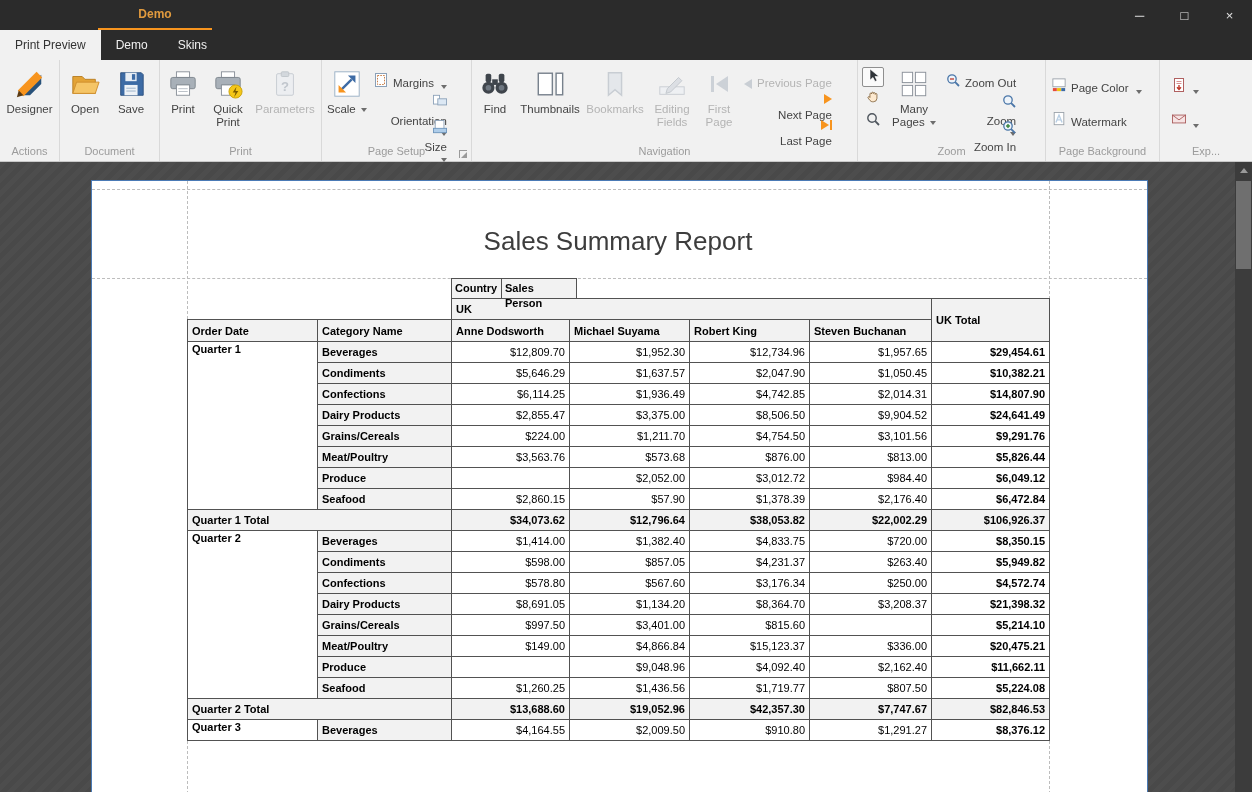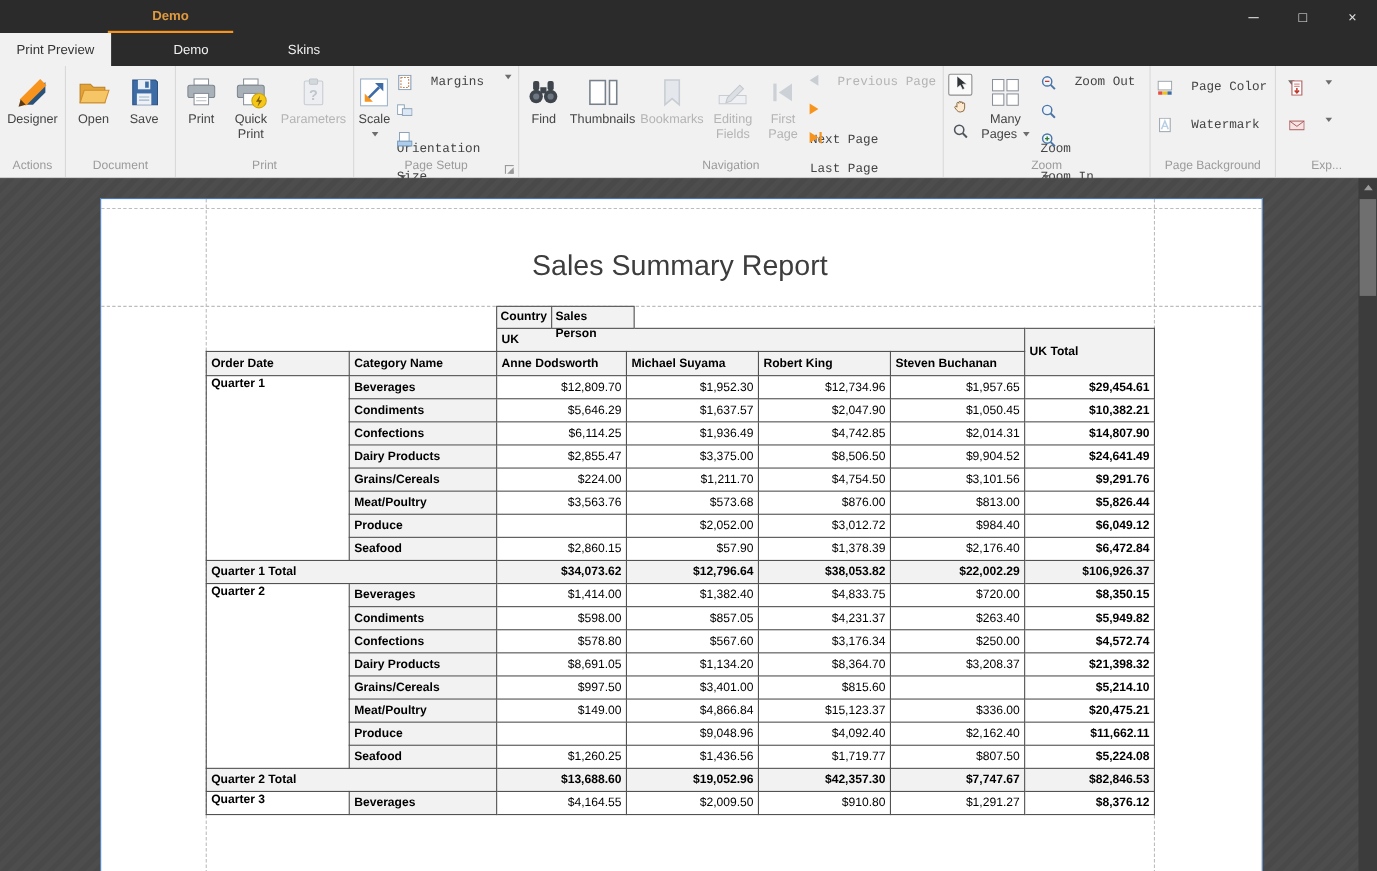--- a/index.html
+++ b/index.html
@@ -8,39 +8,39 @@
 
   
   .titlebar { height:30px; background:#2b2b2b; position:relative; display:flex; align-items:center; }
   .app-tab { position:absolute; left:98px; top:0; width:114px; height:30px; display:flex; align-items:center; justify-content:center;
              color:#e09a3e; font-size:12px; font-weight:bold; border-bottom:2px solid #f7941e; cursor:default; }
   .win-title { position:absolute; left:0; right:0; text-align:center; color:#ffffff; font-size:12px; font-weight:bold; pointer-events:none; }
   .winbtns { margin-left:auto; display:flex; height:30px; }
   .winbtn { width:45px; height:30px; display:flex; align-items:center; justify-content:center; color:#e0e0e0; font-size:13px; }
 
   
-  .tabrow { height:30px; background:#2b2b2b; display:flex;gap:42px; }
+  .tabrow { height:30px; background:#2b2b2b; display:flex; }
   .tab { height:30px; padding:0 15px; display:flex; align-items:center; color:#f0f0f0; font-size:12px; }
   .tab.active { background:#f1f1f1; color:#333; }
 
   
   .ribbon { height:102px; background:#f1f1f1; display:flex; border-bottom:1px solid #c9c9c9; }
   .rgroup { height:100%; border-right:1px solid #d9d9d9; display:flex; flex-direction:column; position:relative; }
   .rc { flex:1; display:flex; align-items:flex-start; padding:3px 2px 0 2px; }
   .glabel { height:17px; line-height:15px; text-align:center; font-size:11px; color:#9b9b9b; position:relative; }
   .bigbtn { width:52px; height:79px; display:flex; flex-direction:column; align-items:center; padding-top:5px; gap:3px;
             font-size:11.5px; color:#444; text-align:center; line-height:13px; border-radius:2px; }
   .bigbtn.disabled { color:#b4b4b4; }
   .ic32 { width:32px; height:32px; display:flex; align-items:center; justify-content:center; flex:none; }
   .blabel { display:block; }
   .smallcol { display:flex; flex-direction:column; padding-top:5px; }
   .smallcol.sp5 > * + * { margin-top:5px;flex-direction:column; }
   .smallcol.two { padding-top:10px; }
   .smallcol.two > * + * { margin-top:13px; }
-  .smallbtn { height:21px; display:flex; align-items:flex-start; gap:17px; font-size:11.5px; color:#444; padding:0 4px; white-space:nowrap;font-family:Liberation Mono, monospace; }
+  .smallbtn { height:21px; display:flex; align-items:flex-end; gap:5px; font-size:11.5px; color:#444; padding:0 4px; white-space:nowrap; }
   .smallbtn.disabled { color:#b4b4b4; }
   .dd { display:inline-block; width:0; height:0; border-left:3.5px solid transparent; border-right:3.5px solid transparent;
         border-top:4px solid #6d6d6d; margin-left:2px; vertical-align:middle; }
   .minicol { display:flex; flex-direction:column; padding:4px 2px 0 2px; }
   .minicol > * + * { margin-top:2px; }
   .minibtn { width:22px; height:20px; display:flex; align-items:center; justify-content:center; border:1px solid transparent; border-radius:2px; }
   .minibtn.active { background:#fafafa; border-color:#8f8f8f; }
   .launcher { position:absolute; right:4px; bottom:3px; width:8px; height:8px; border-top:1px solid #9a9a9a; border-left:1px solid #9a9a9a; }
   .launcher::after { content:""; position:absolute; right:0; bottom:0; width:0; height:0;
         border-left:3px solid transparent; border-top:3px solid transparent; border-right:3px solid #9a9a9a; border-bottom:3px solid #9a9a9a; }

